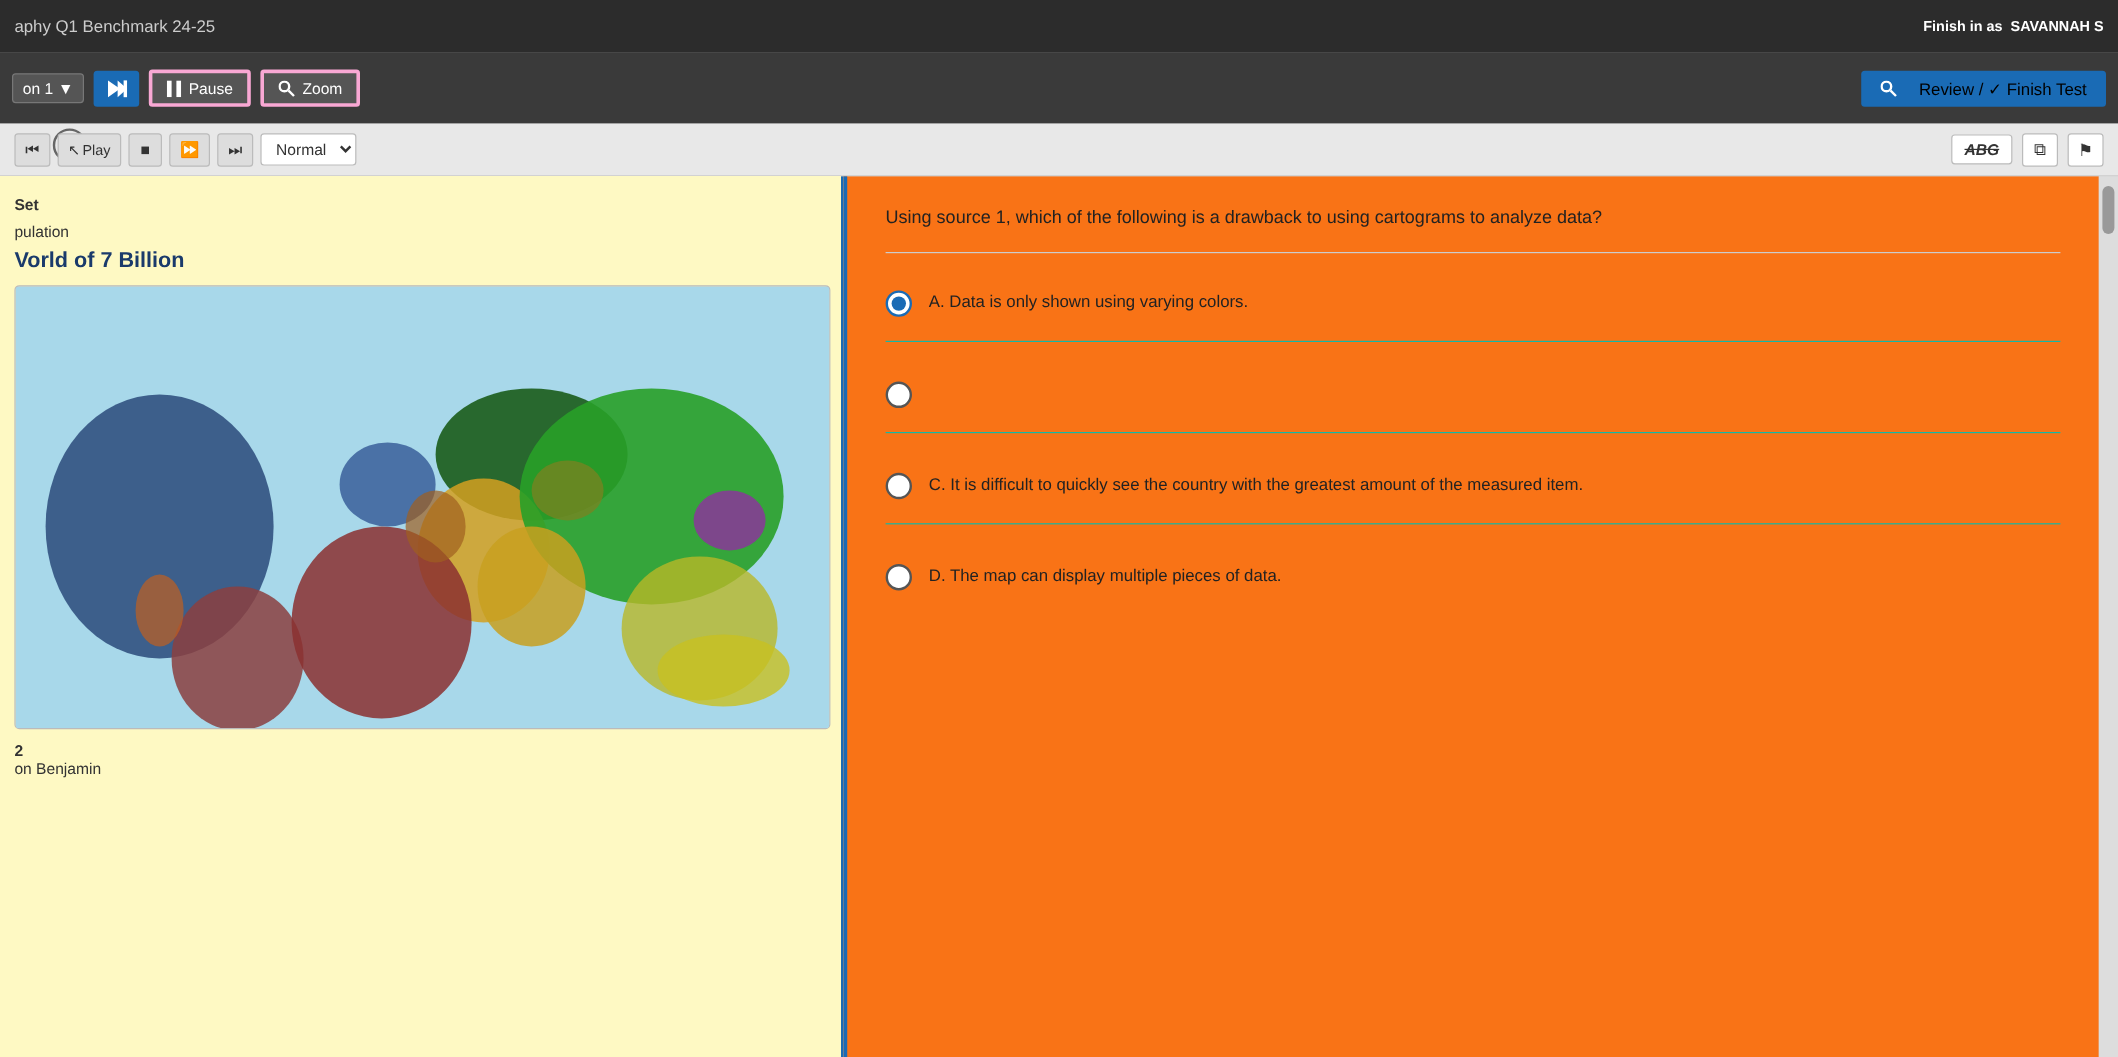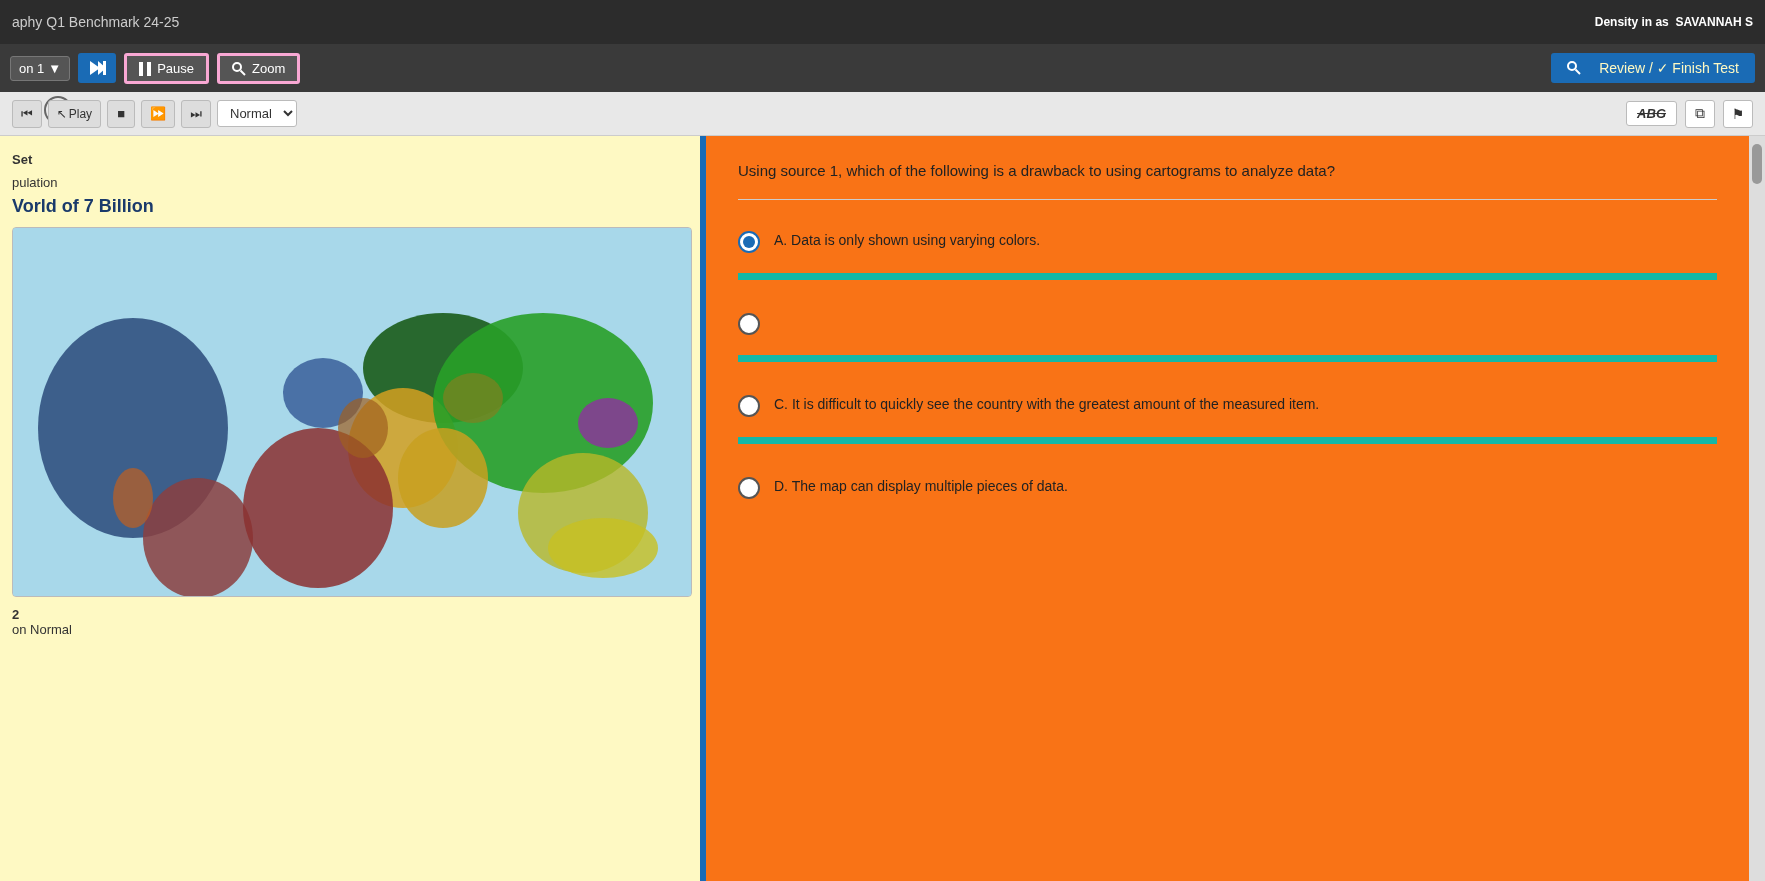--- a/index.html
+++ b/index.html
@@ -27,21 +27,21 @@
       color: #aaa;
     }
     .title-bar-right span {
       color: #fff;
       font-weight: bold;
     }
 
     
     .top-toolbar {
       background: #3a3a3a;
-      height: 48px;
+      height: 59px;
       display: flex;
       align-items: center;
       padding: 0 10px;
       gap: 8px;
       justify-content: space-between;
     }
     .top-toolbar-left {
       display: flex;
       align-items: center;
       gap: 8px;
@@ -77,21 +77,21 @@
       border-radius: 3px;
       padding: 5px 12px;
       font-size: 13px;
       cursor: pointer;
       display: flex;
       align-items: flex-end;
       gap: 6px;
     }
     .btn-review-finish {
       background: #1a6bb5;
-      color: #fef9c3;
+      color: #000000;
       border: none;
       border-radius: 3px;
       padding: 7px 16px;
       font-size: 14px;
       cursor: pointer;
       display: flex;
       align-items: center;
       gap: 18px;
     }
 
@@ -240,21 +240,21 @@
       margin-bottom: 30px;
       border-bottom: 1px solid #ccc;
       padding-bottom: 16px;
     }
     .answer-option {
       display: flex;
       align-items: flex-start;
       gap: 14px;
       margin-bottom: 32px;
       cursor: pointer;
-      border-bottom: 7px solid #14b8a6;
+      border-bottom: 1px solid #14b8a6;
       padding-bottom: 20px;
     }
     .answer-option:last-child {
       border-bottom: none;
     }
     .radio-outer {
       width: 22px;
       height: 22px;
       border-radius: 50%;
       border: 2px solid #555;
@@ -316,21 +316,21 @@
       background: #1a6bb5;
       height: 100%;
     }
   </style>
 </head>
 <body>
 
 <div class="title-bar">
   <span>aphy Q1 Benchmark 24-25</span>
   <div class="title-bar-right">
-    <span>Density in as</span>&nbsp;
+    <span>Finish in as</span>&nbsp;
     <span>SAVANNAH S</span>
   </div>
 </div>
 
 <div class="top-toolbar">
   <div class="top-toolbar-left">
     <div class="question-select">
       <span>on 1</span>
       <span>▼</span>
     </div>
@@ -431,21 +431,21 @@
 
         <ellipse cx="590" cy="320" rx="55" ry="30" fill="#c8c020" opacity="0.8"></ellipse>
 
         <ellipse cx="120" cy="270" rx="20" ry="30" fill="#c06020" opacity="0.7"></ellipse>
 
         <ellipse cx="460" cy="170" rx="30" ry="25" fill="#808020" opacity="0.7"></ellipse>
         <ellipse cx="350" cy="200" rx="25" ry="30" fill="#a06020" opacity="0.7"></ellipse>
       </svg>
     </div>
     <div class="source-number-2">2</div>
-    <div class="density-label">on Normal</div>
+    <div class="density-label">on Benjamin</div>
   </div>
 
   <div class="vert-divider"></div>
 
   <div class="right-panel">
     <div class="question-text">Using source 1, which of the following is a drawback to using cartograms to analyze data?</div>
 
     <div class="answer-option">
       <div class="radio-outer selected">
         <div class="radio-inner"></div>

